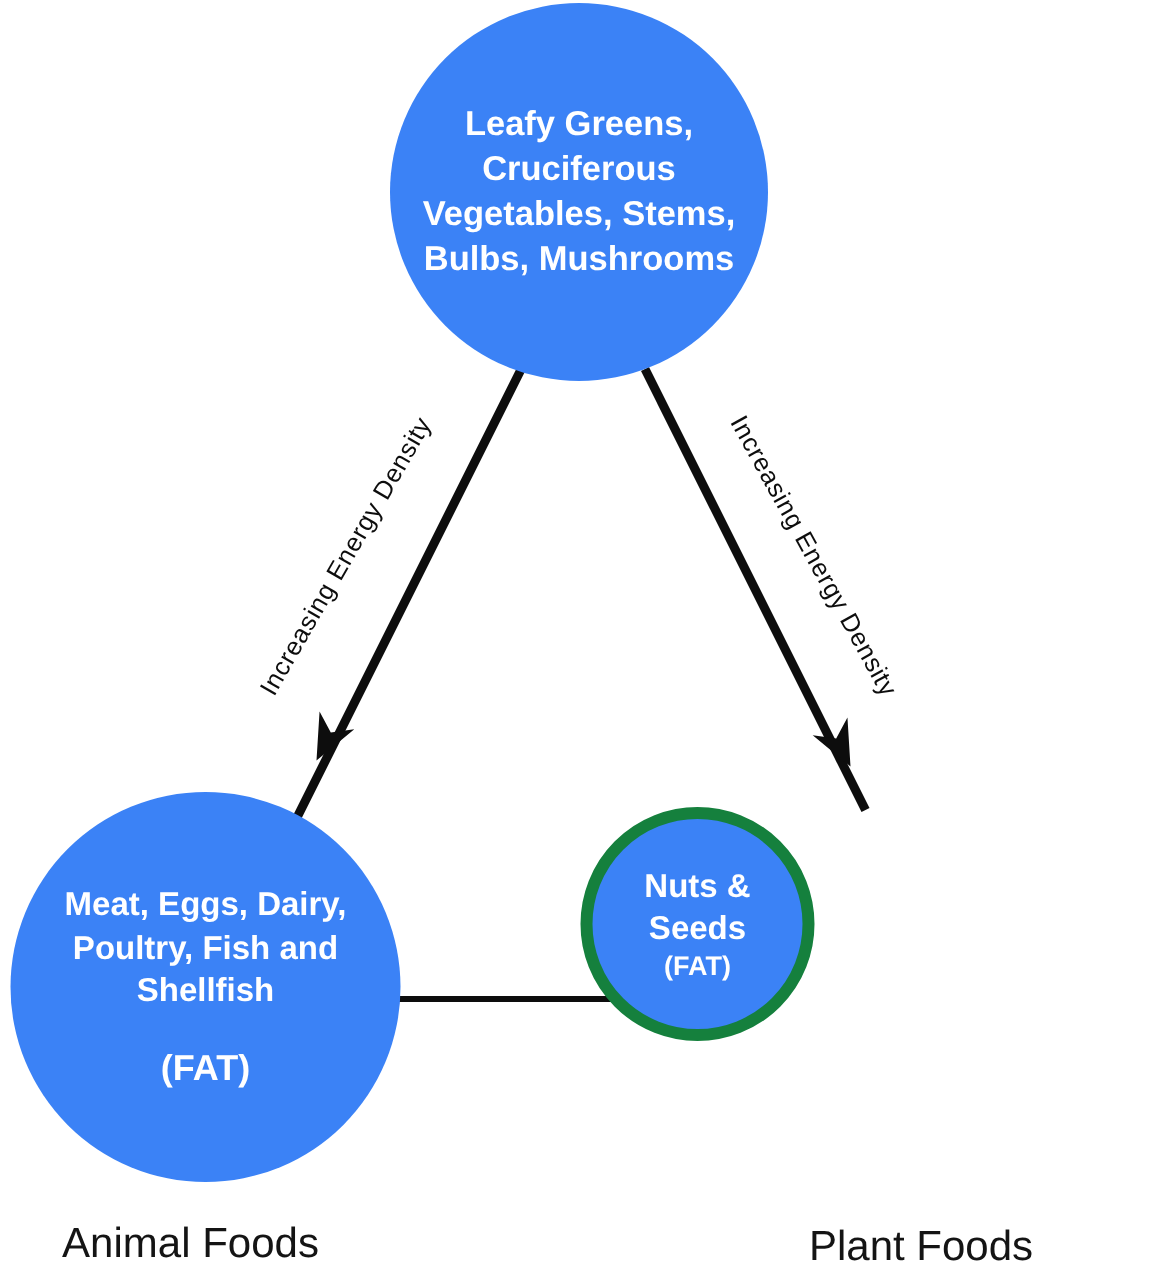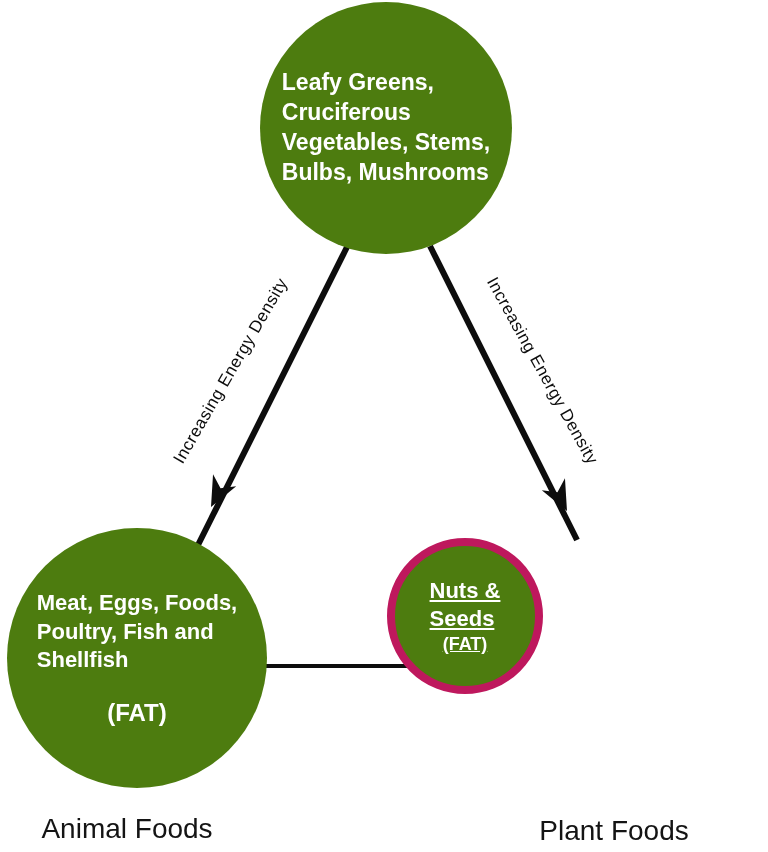--- a/index.html
+++ b/index.html
@@ -23,27 +23,27 @@
   }
   .connectors line {
     stroke: #0d0d0d;
   }
   .connectors polygon {
     fill: #0d0d0d;
   }
   .node {
     position: absolute;
     border-radius: 50%;
-    background: #4d7c0f;
+    background: #3b82f6;
     color: #ffffff;
     display: flex;
     flex-direction: column;
     align-items: center;
     justify-content: center;
-    text-align: left;
+    text-align: center;
     z-index: 2;
     box-sizing: content-box;
   }
   .node .label {
     white-space: pre-line;
     font-weight: bold;
     line-height: 1.3;
   }
   .node .tag {
     font-weight: bold;
@@ -75,24 +75,23 @@
   }
   .node-right .tag {
     margin-top: 24px;
     font-size: 24px;
   }
   .node-center {
     left: 387px;
     top: 538px;
     width: 140px;
     height: 140px;
-    border: 8px solid #be185d;
+    border: 8px solid #15803d;
     font-size: 22px;
     z-index: 3;
-    text-decoration: underline;
   }
   .node-center .label {
     line-height: 1.25;
   }
   .node-center .tag {
     margin-top: 2px;
     font-size: 18px;
   }
   .edge-label {
     position: absolute;
@@ -148,21 +147,21 @@
   </svg>
 
   <div class="node node-top">
     <div class="label">Leafy Greens,
 Cruciferous
 Vegetables, Stems,
 Bulbs, Mushrooms</div>
   </div>
 
   <div class="node node-left">
-    <div class="label">Meat, Eggs, Foods,
+    <div class="label">Meat, Eggs, Dairy,
 Poultry, Fish and
 Shellfish</div>
     <div class="tag">(FAT)</div>
   </div>
 
 
   <div class="node node-center">
     <div class="label">Nuts &amp;
 Seeds</div>
     <div class="tag">(FAT)</div>

